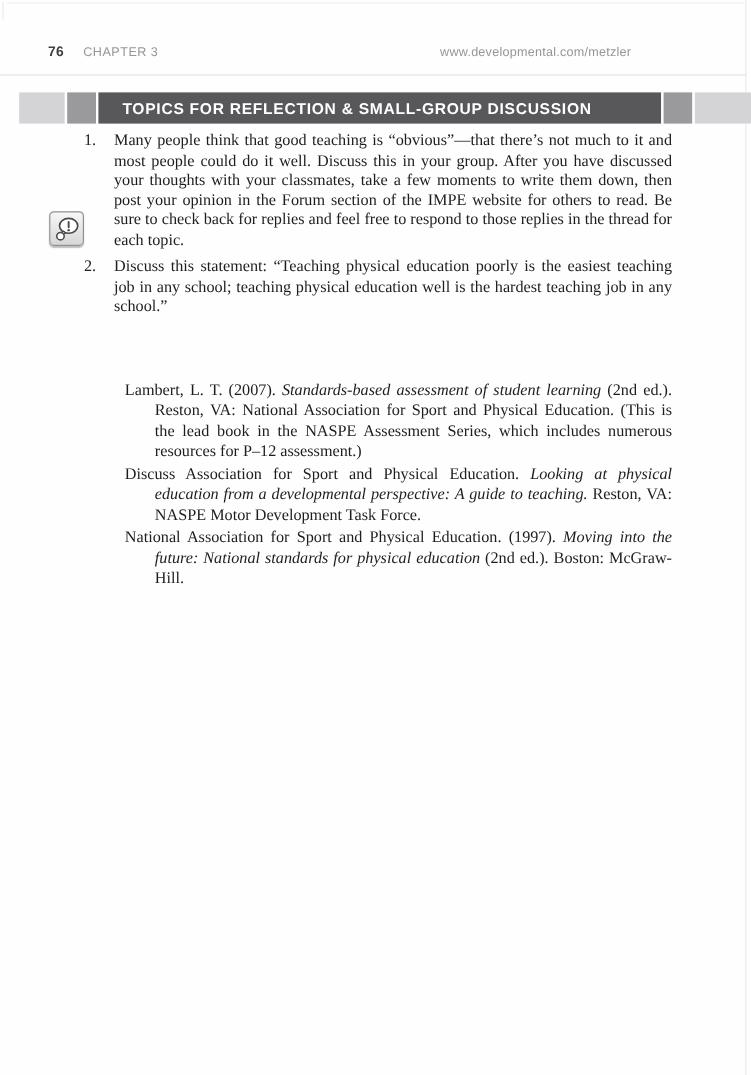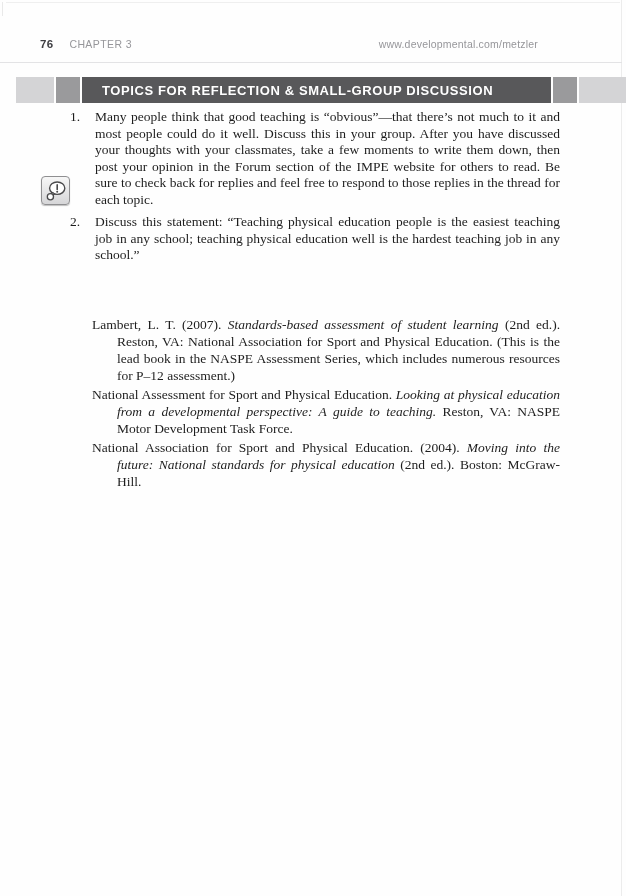--- a/index.html
+++ b/index.html
@@ -6,21 +6,21 @@
   .page{
     position:relative;width:626px;height:896px;background:#fefefe;
     overflow:hidden;font-family:"Liberation Serif",serif;color:#1d1d1d;
   }
   
   .edge-top{position:absolute;top:2px;left:6px;width:614px;height:1px;background:#efefef;}
   .edge-left{position:absolute;top:2px;left:2px;width:1px;height:14px;background:#e9e9e9;}
   .edge-right{position:absolute;top:0;left:621px;width:1px;height:896px;background:#ececec;}
 
   
-  .header{position:absolute;top:38px;left:40px;right:88px;height:15px;
+  .header{position:absolute;top:38px;left:40px;right:100px;height:15px;
     font-family:"Liberation Sans",sans-serif;font-size:10.5px;color:#96969a;
     display:flex;align-items:baseline;}
   .pgnum{font-weight:bold;font-size:11.5px;color:#3e3e42;letter-spacing:.3px;}
   .chapter{margin-left:16px;letter-spacing:.4px;}
   .url{margin-left:auto;letter-spacing:.2px;}
   .header-rule{position:absolute;top:62px;left:0;width:622px;height:1px;background:#e3e3e5;}
 
   
   .banner{position:absolute;left:0;width:622px;height:26px;display:flex;margin-left:16px;}
   .banner .strip-l{width:38px;background:#d4d4d6;}
@@ -43,21 +43,21 @@
   
   .topics-list{position:absolute;top:109px;left:70px;width:490px;
     font-size:13.5px;line-height:16.5px;}
   .topic-item{display:flex;margin-bottom:6px;}
   .topic-item .num{width:25px;flex:none;}
   .topic-item .txt{flex:1;text-align:justify;}
 
   
   .refs{position:absolute;top:316px;left:88px;width:472px;
     font-size:13.5px;line-height:17px;}
-  .ref{margin:0 0 2px 4px;padding-left:25px;text-indent:-25px;text-align:justify;}
+  .ref{margin:0 0 2px 16px;padding-left:25px;text-indent:-25px;text-align:justify;}
   .ref span.it{font-style:italic;}
 </style>
 </head>
 <body>
 
 <div class="page">
 
   <div class="edge-top"></div>
   <div class="edge-left"></div>
   <div class="edge-right"></div>
@@ -93,24 +93,24 @@
     </svg>
   </div>
 
   <div class="topics-list">
     <div class="topic-item">
       <span class="num">1.</span>
       <div class="txt">Many people think that good teaching is “obvious”—that there’s not much to it and most people could do it well. Discuss this in your group. After you have discussed your thoughts with your classmates, take a few moments to write them down, then post your opinion in the Forum section of the IMPE website for others to read. Be sure to check back for replies and feel free to respond to those replies in the thread for each topic.</div>
     </div>
     <div class="topic-item">
       <span class="num">2.</span>
-      <div class="txt">Discuss this statement: “Teaching physical education people is the easiest teaching job in any school; teaching physical education well is the hardest teaching job in any school.”</div>
+      <div class="txt">Discuss this statement: “Teaching physical education poorly is the easiest teaching job in any school; teaching physical education well is the hardest teaching job in any school.”</div>
     </div>
   </div>
 
 
   <div class="refs">
     <p class="ref"><span>Lambert, L. T. (2007). </span><span class="it">Standards-based assessment of student learning</span><span> (2nd ed.). Reston, VA: National Association for Sport and Physical Education. (This is the lead book in the NASPE Assessment Series, which includes numerous resources for P–12 assessment.)</span></p>
-    <p class="ref"><span>National Assessment for Sport and Physical Education. </span><span class="it">Looking at physical education from a developmental perspective: A guide to teaching.</span><span> Reston, VA: NASPE Motor Development Task Force.</span></p>
-    <p class="ref"><span>National Association for Sport and Physical Education. (2004). </span><span class="it">Moving into the future: National standards for physical education</span><span> (2nd ed.). Boston: McGraw-Hill.</span></p>
+    <p class="ref"><span>Discuss Association for Sport and Physical Education. </span><span class="it">Looking at physical education from a developmental perspective: A guide to teaching.</span><span> Reston, VA: NASPE Motor Development Task Force.</span></p>
+    <p class="ref"><span>National Association for Sport and Physical Education. (1997). </span><span class="it">Moving into the future: National standards for physical education</span><span> (2nd ed.). Boston: McGraw-Hill.</span></p>
   </div>
 
 </div>
 
 </body></html>

